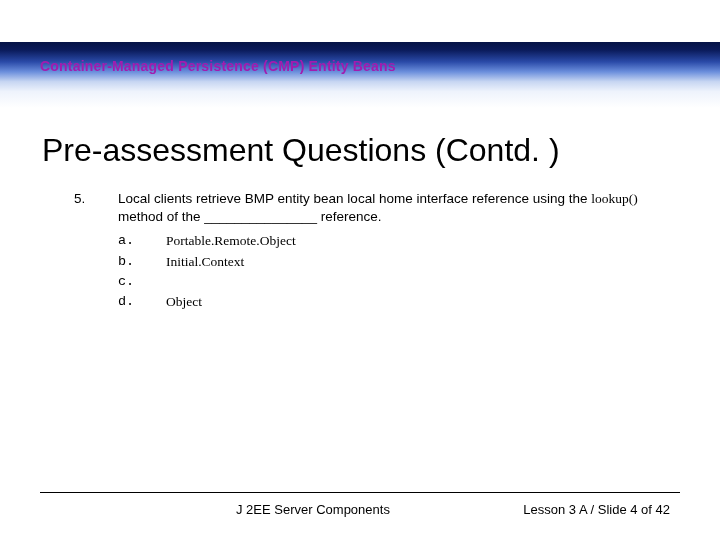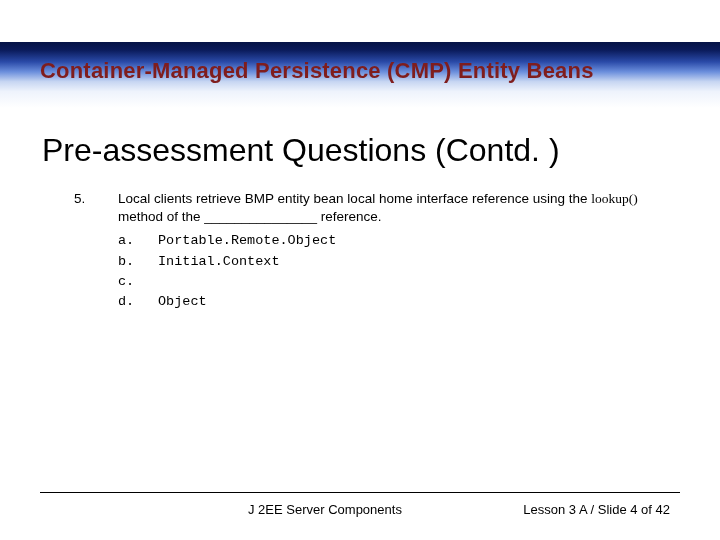--- a/index.html
+++ b/index.html
@@ -10,23 +10,23 @@
     top: 42px;
     left: 0;
     width: 720px;
     height: 66px;
     background: linear-gradient(to bottom, #051345 0%, #0a1a5a 12%, #2a4aa8 30%, #6a8edc 45%, #c7d6f2 60%, #eef3fc 75%, #ffffff 100%);
   }
   .header-title {
     position: absolute;
     top: 58px;
     left: 40px;
-    font-size: 22px;
+    font-size: 14px;
     font-weight: bold;
-    color: #7f1d1d;
+    color: #a21caf;
     letter-spacing: 0.2px;
   }
   .section-title {
     position: absolute;
     top: 132px;
     left: 42px;
     font-size: 32px;
     color: #000;
     font-weight: normal;
   }
@@ -39,38 +39,38 @@
     color: #000;
     line-height: 1.35;
   }
   .qrow { display: flex; }
   .qnum { width: 44px; flex: 0 0 44px; }
   .qtext { flex: 1; }
   .mono { font-family: Liberation Serif, serif; }
   .options { margin-top: 6px; margin-left: 44px; }
   .optrow { display: flex; margin-bottom: 2px; }
   .optlabel { width: 40px; flex: 0 0 40px; font-family: "Courier New", Courier, monospace; }
-  .optval { font-family: Liberation Mono, monospace; }
+  .optval { font-family: Liberation Serif, serif; margin-left: 8px; }
   .footer-line {
     position: absolute;
     left: 40px;
     width: 640px;
     top: 492px;
     height: 1px;
     background: #000;
   }
   .footer {
     position: absolute;
     top: 502px;
     left: 40px;
     width: 640px;
     font-size: 13px;
     color: #000;
   }
-  .footer-left { position: absolute; left: 208px; text-align: right; }
+  .footer-left { position: absolute; left: 196px; text-align: right; }
   .footer-right { position: absolute; right: 10px; }
 </style>
 </head>
 <body>
 
 <div class="slide">
 
   <div class="header-band"></div>
   <div class="header-title">Container-Managed Persistence (CMP) Entity Beans</div>
 

